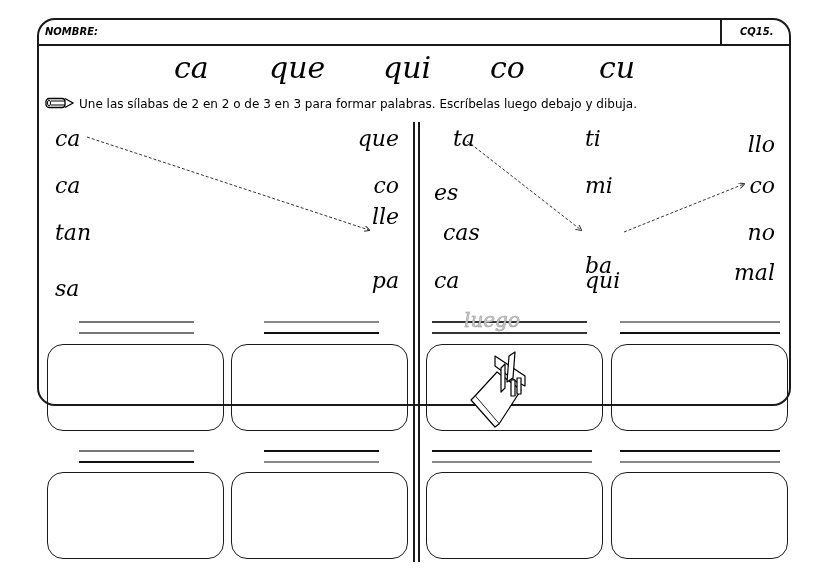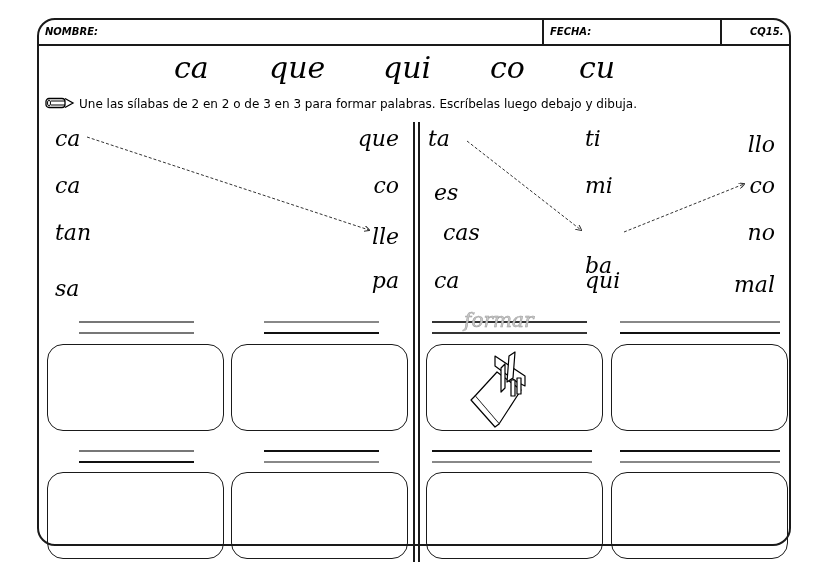--- a/index.html
+++ b/index.html
@@ -1,17 +1,17 @@
 <!DOCTYPE html>
 <html><head>
 <meta charset="utf-8">
 <style>
   html, body { margin:0; padding:0; background:#ffffff; }
   body { width:829px; height:587px; position:relative; overflow:hidden; font-family:"DejaVu Sans", sans-serif; color:#000; }
-  .sheet { position:absolute; left:37px; top:18px; width:754px; height:528px; border:2px solid #1a1a1a; border-radius:18px; box-sizing:border-box; }
+  .sheet { position:absolute; left:37px; top:18px; width:754px; height:388px; border:2px solid #1a1a1a; border-radius:18px; box-sizing:border-box; }
   .header-row { position:absolute; left:0; top:0; width:100%; height:26px; border-bottom:2px solid #1a1a1a; box-sizing:border-box; }
   .hcell { position:absolute; top:0; height:24px; font-family:"DejaVu Sans", sans-serif; font-weight:bold; font-style:italic; font-size:10px; line-height:24px; padding-left:6px; box-sizing:border-box; }
   .hcell.divider { border-left:2px solid #1a1a1a; }
   .syllables { position:absolute; top:30px; left:0; width:100%; height:36px; }
   .syl { position:absolute; top:0; font-family:"DejaVu Serif", serif; font-style:italic; font-size:30px; line-height:36px; }
   .instr { position:absolute; left:6px; top:75px; height:18px; display:flex; align-items:center; gap:4px; font-family:"DejaVu Sans", sans-serif; font-size:12px; }
   .word { position:absolute; font-family:"DejaVu Serif", serif; font-style:italic; font-size:22px; line-height:26px; }
   .vdiv { position:absolute; top:102px; width:2px; height:440px; background:#1a1a1a; }
   .lines { position:absolute; height:12px; }
   .lines .l1, .lines .l2 { position:absolute; left:0; width:100%; height:1.5px; }
@@ -20,30 +20,29 @@
   .box { position:absolute; border:1.8px solid #1a1a1a; border-radius:16px; box-sizing:border-box; }
   .trace { position:absolute; font-family:"DejaVu Serif", serif; font-style:italic; font-size:20px; color:#c8c8c8; -webkit-text-stroke:0.5px #9a9a9a; }
   svg.overlay { position:absolute; left:0; top:0; pointer-events:none; }
 </style>
 </head>
 <body>
 
 <div class="sheet">
   <div class="header-row">
     <div class="hcell" style="left:0;width:503px;"><span>NOMBRE:</span></div>
-    <div class="hcell divider" style="left:503px;width:178px;"><span>FECHA:</span></div>
-    <div class="hcell divider" style="left:681px;width:69px;padding-left:28px;"><span>CQ15.</span></div>
+    <div class="hcell divider" style="left:681px;width:69px;padding-left:18px;"><span>CQ15.</span></div>
   </div>
 
   <div class="syllables">
     <span class="syl" style="left:135px;">ca</span>
     <span class="syl" style="left:230px;">que</span>
     <span class="syl" style="left:344px;">qui</span>
     <span class="syl" style="left:451px;">co</span>
-    <span class="syl" style="left:540px;">cu</span>
+    <span class="syl" style="left:560px;">cu</span>
   </div>
 
   <div class="instr">
     <span>
       <svg width="30" height="12" viewBox="0 0 30 12">
           <rect x="1" y="1.5" width="19" height="9" rx="3" fill="none" stroke="#000" stroke-width="1.3"></rect>
           <line x1="6" y1="4" x2="20" y2="4" stroke="#000" stroke-width="1"></line>
           <line x1="6" y1="8" x2="20" y2="8" stroke="#000" stroke-width="1"></line>
           <ellipse cx="4" cy="6" rx="1.5" ry="3" fill="none" stroke="#000" stroke-width="1"></ellipse>
           <path d="M20 1.5 L28 6 L20 10.5" fill="none" stroke="#000" stroke-width="1.3"></path>
@@ -51,38 +50,38 @@
     </span>
     <span>Une las sílabas de 2 en 2 o de 3 en 3 para formar palabras. Escríbelas luego debajo y dibuja.</span>
   </div>
 
   <div class="word" style="left:16px;top:106px;">ca</div>
   <div class="word" style="left:16px;top:153px;">ca</div>
   <div class="word" style="left:16px;top:200px;">tan</div>
   <div class="word" style="left:16px;top:256px;">sa</div>
   <div class="word" style="right:390px;top:106px;">que</div>
   <div class="word" style="right:390px;top:153px;">co</div>
-  <div class="word" style="right:390px;top:204px;">lle</div>
+  <div class="word" style="right:390px;top:184px;">lle</div>
   <div class="word" style="right:390px;top:248px;text-align:center;">pa</div>
 
   <div class="vdiv" style="left:374px;"></div>
   <div class="vdiv" style="left:379px;"></div>
 
-  <div class="word" style="left:389px;top:106px;">ta</div>
+  <div class="word" style="left:414px;top:106px;">ta</div>
   <div class="word" style="left:395px;top:160px;">es</div>
   <div class="word" style="left:404px;top:200px;">cas</div>
   <div class="word" style="left:395px;top:248px;">ca</div>
   <div class="word" style="left:546px;top:106px;">ti</div>
   <div class="word" style="left:546px;top:153px;">mi</div>
   <div class="word" style="left:546px;top:200px;margin-top:33px;">ba</div>
   <div class="word" style="left:546px;top:248px;">qui</div>
   <div class="word" style="right:14px;top:112px;">llo</div>
   <div class="word" style="right:14px;top:153px;">co</div>
   <div class="word" style="right:14px;top:200px;">no</div>
-  <div class="word" style="right:14px;top:252px;">mal</div>
+  <div class="word" style="right:14px;top:240px;">mal</div>
 
   <svg class="overlay" width="754" height="548">
     <defs>
         <marker id="ah" markerWidth="6" markerHeight="6" refX="5" refY="3" orient="auto">
           <path d="M0,0 L6,3 L0,6" fill="none" stroke="#333" stroke-width="1"></path>
         </marker>
       </defs>
     <line x1="48" y1="117" x2="330" y2="210" stroke="#333" stroke-width="1" stroke-dasharray="3,2" marker-end="url(#ah)"></line>
     <line x1="428" y1="121" x2="542" y2="210" stroke="#333" stroke-width="1" stroke-dasharray="3,2" marker-end="url(#ah)"></line>
     <line x1="585" y1="212" x2="705" y2="164" stroke="#333" stroke-width="1" stroke-dasharray="3,2" marker-end="url(#ah)"></line>
@@ -93,21 +92,21 @@
       <div class="l2" style="background:#777;"></div>
     </div>
   <div class="lines" style="left:225px;top:301px;width:115px;">
       <div class="l1" style="background:#888;"></div>
       <div class="l2" style="background:#111;"></div>
     </div>
   <div class="lines" style="left:393px;top:301px;width:155px;">
       <div class="l1" style="background:#333;"></div>
       <div class="l2" style="background:#333;"></div>
     </div>
-  <div class="trace" style="left:425px;top:288px;">formar</div>
+  <div class="trace" style="left:425px;top:288px;">luego</div>
   <div class="lines" style="left:581px;top:301px;width:160px;">
       <div class="l1" style="background:#888;"></div>
       <div class="l2" style="background:#111;"></div>
     </div>
 
   <div class="box" style="left:8px;top:324px;width:177px;height:87px;"></div>
   <div class="box" style="left:192px;top:324px;width:177px;height:87px;"></div>
   <div class="box" style="left:387px;top:324px;width:177px;height:87px;">
     <svg width="80" height="80" viewBox="0 0 80 80" style="position:absolute;left:38px;top:3px;">
       <g fill="#fff" stroke="#000" stroke-width="1.2" stroke-linejoin="round">

